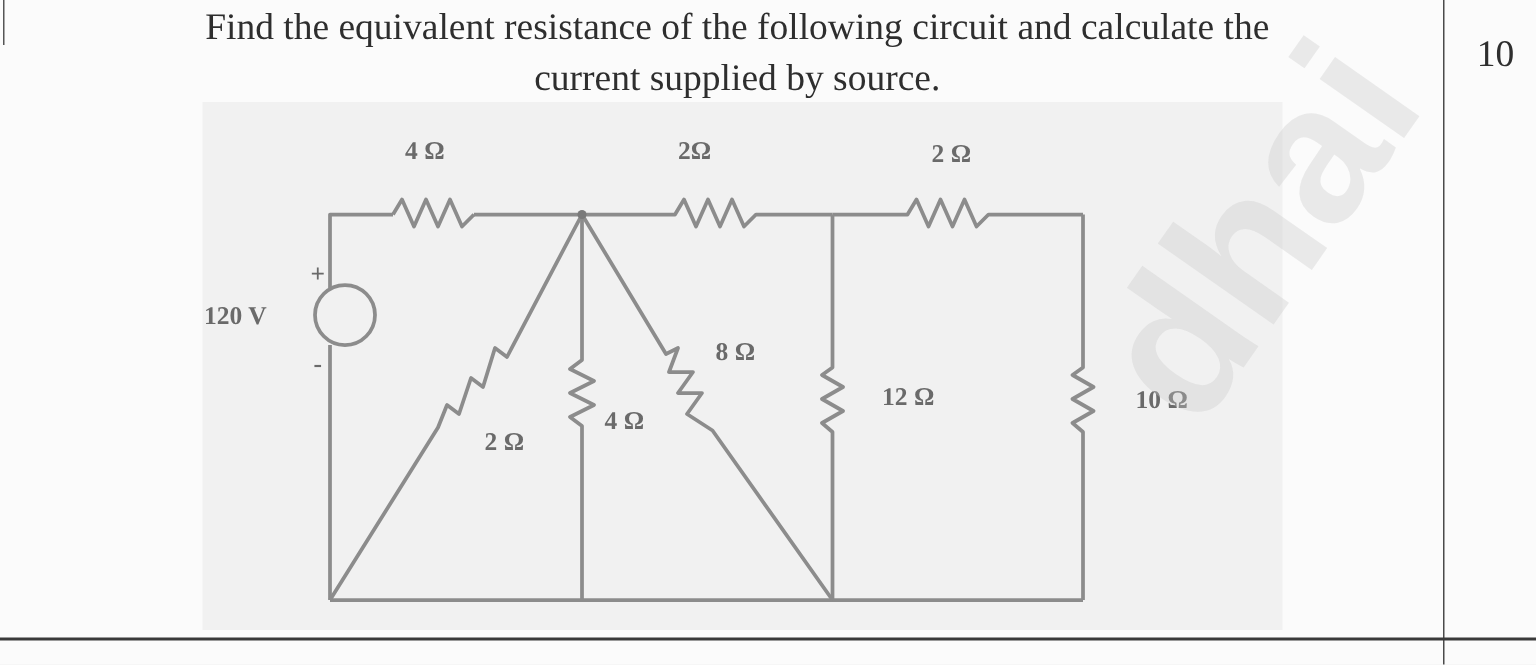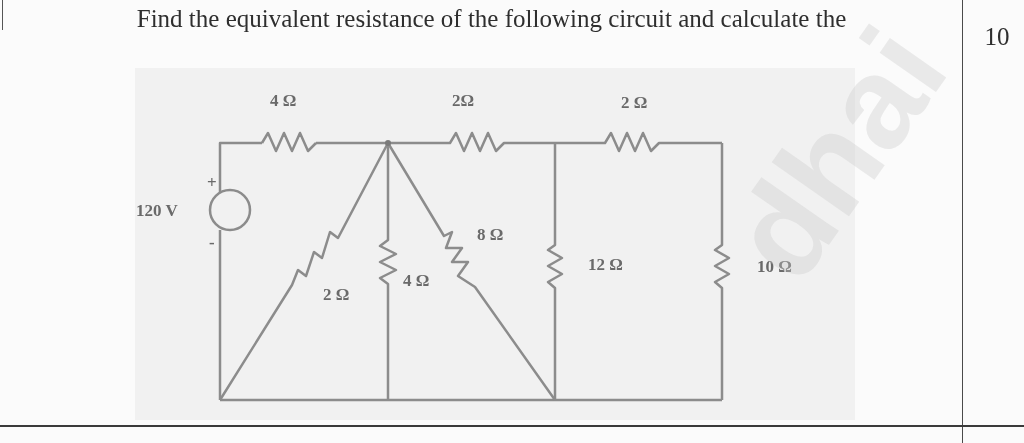--- a/index.html
+++ b/index.html
@@ -39,20 +39,21 @@
 </head>
 <body>
 
 <div class="page">
   <div class="left-border"></div>
   <div class="col-divider"></div>
   <div class="bottom-rule"></div>
 
   <div class="question">
     <div>Find the equivalent resistance of the following circuit and calculate the</div>
+    <div>current supplied by source.</div>
   </div>
   <div class="marks">10</div>
 
   <div class="figure-bg"></div>
 
   <svg class="circuit" width="1024" height="443" viewBox="0 0 1024 443">
     <g stroke="#8c8c8c" stroke-width="2.5" fill="none" stroke-linejoin="round">
 
       <path d="M220 192 L220 143 L262 143"></path>
 

